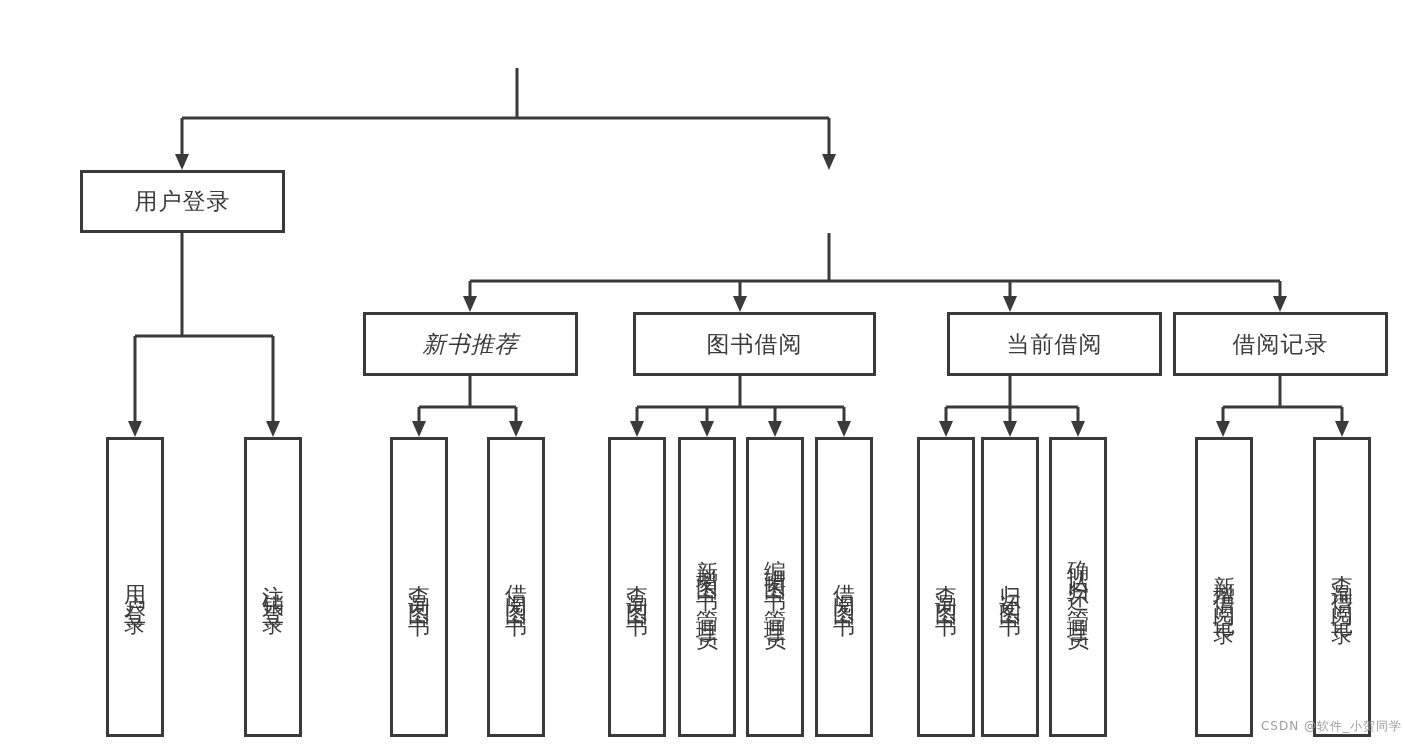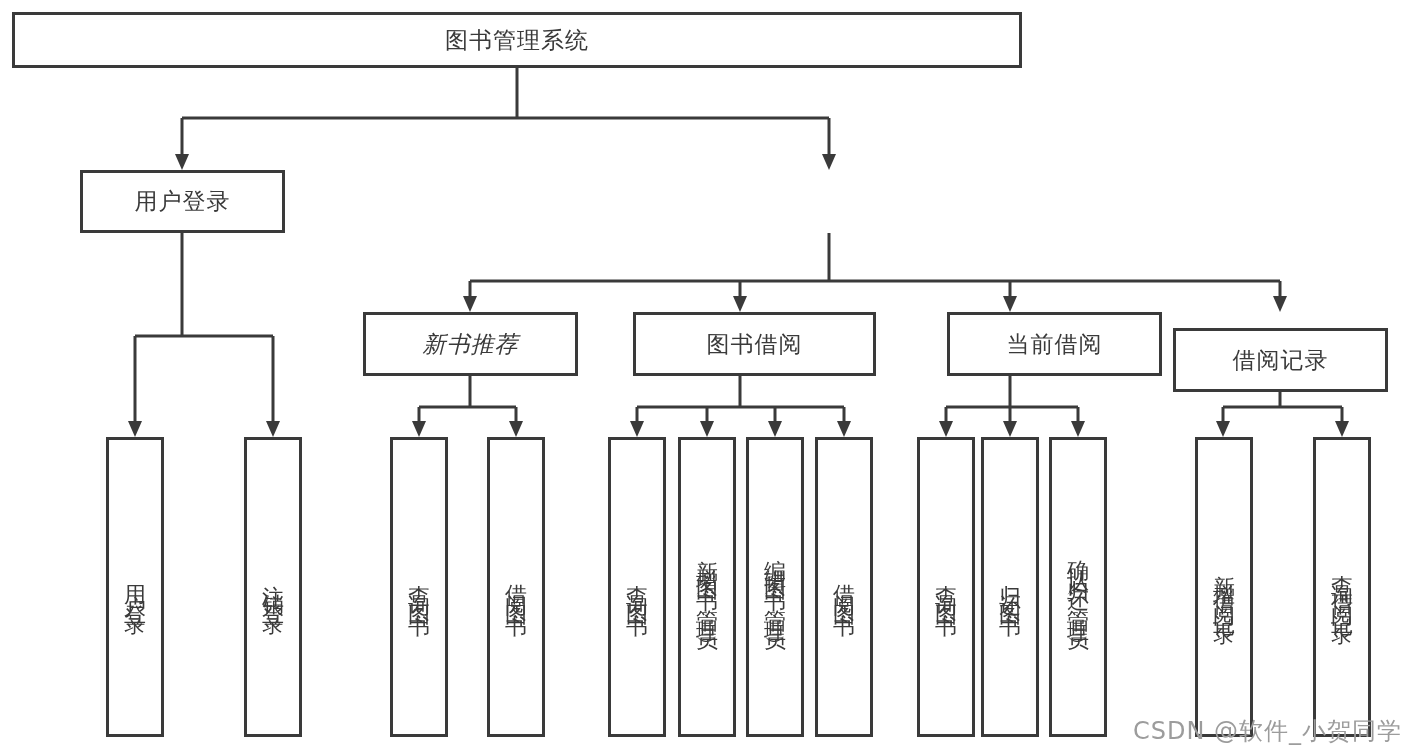--- a/index.html
+++ b/index.html
@@ -30,24 +30,24 @@
   .v-box span{
     writing-mode:vertical-rl;
     text-orientation:mixed;
     font-size:22px;
     letter-spacing:10px;
     line-height:1;
     white-space:nowrap;
   }
   .watermark{
     position:absolute;
-    right:3px;bottom:0;
+    right:3px;bottom:12px;
     z-index:5;
     color:var(--wm);
-    font-size:24px;
+    font-size:12px;
     letter-spacing:1px;
     white-space:nowrap;
   }
 </style>
 </head>
 <body>
 
 <div class="canvas">
 
   <svg class="edges" width="1405" height="747" viewBox="0 0 1405 747" aria-hidden="true">
@@ -63,38 +63,35 @@
              M1003 296 H1017 L1010 312 Z  M1273 296 H1287 L1280 312 Z
              M128 421 H142 L135 437 Z  M266 421 H280 L273 437 Z
              M412 421 H426 L419 437 Z  M509 421 H523 L516 437 Z
              M630 421 H644 L637 437 Z  M700 421 H714 L707 437 Z
              M768 421 H782 L775 437 Z  M837 421 H851 L844 437 Z
              M939 421 H953 L946 437 Z  M1003 421 H1017 L1010 437 Z
              M1071 421 H1085 L1078 437 Z
              M1216 421 H1230 L1223 437 Z  M1335 421 H1349 L1342 437 Z" fill="#3a3a3a" stroke="none"></path>
   </svg>
 
-  <div class="node h-box" style="left:12px;top:12px;width:1010px;height:56px;">
-    <span>图书管理系统</span>
-  </div>
 
   <div class="node h-box" style="left:80px;top:170px;width:205px;height:63px;">
     <span>用户登录</span>
   </div>
 
   <div class="node h-box" style="left:363px;top:312px;width:215px;height:64px;font-style:italic;">
     <span>新书推荐</span>
   </div>
   <div class="node h-box" style="left:633px;top:312px;width:243px;height:64px;text-align:center;">
     <span>图书借阅</span>
   </div>
   <div class="node h-box" style="left:947px;top:312px;width:215px;height:64px;">
     <span>当前借阅</span>
   </div>
-  <div class="node h-box" style="left:1173px;top:312px;width:215px;height:64px;margin-top:16px;">
+  <div class="node h-box" style="left:1173px;top:312px;width:215px;height:64px;">
     <span>借阅记录</span>
   </div>
 
   <div class="node v-box" style="left:106px;top:437px;width:58px;height:300px;">
     <span>用户登录</span>
   </div>
   <div class="node v-box" style="left:244px;top:437px;width:58px;height:300px;">
     <span>注销登录</span>
   </div>
 

